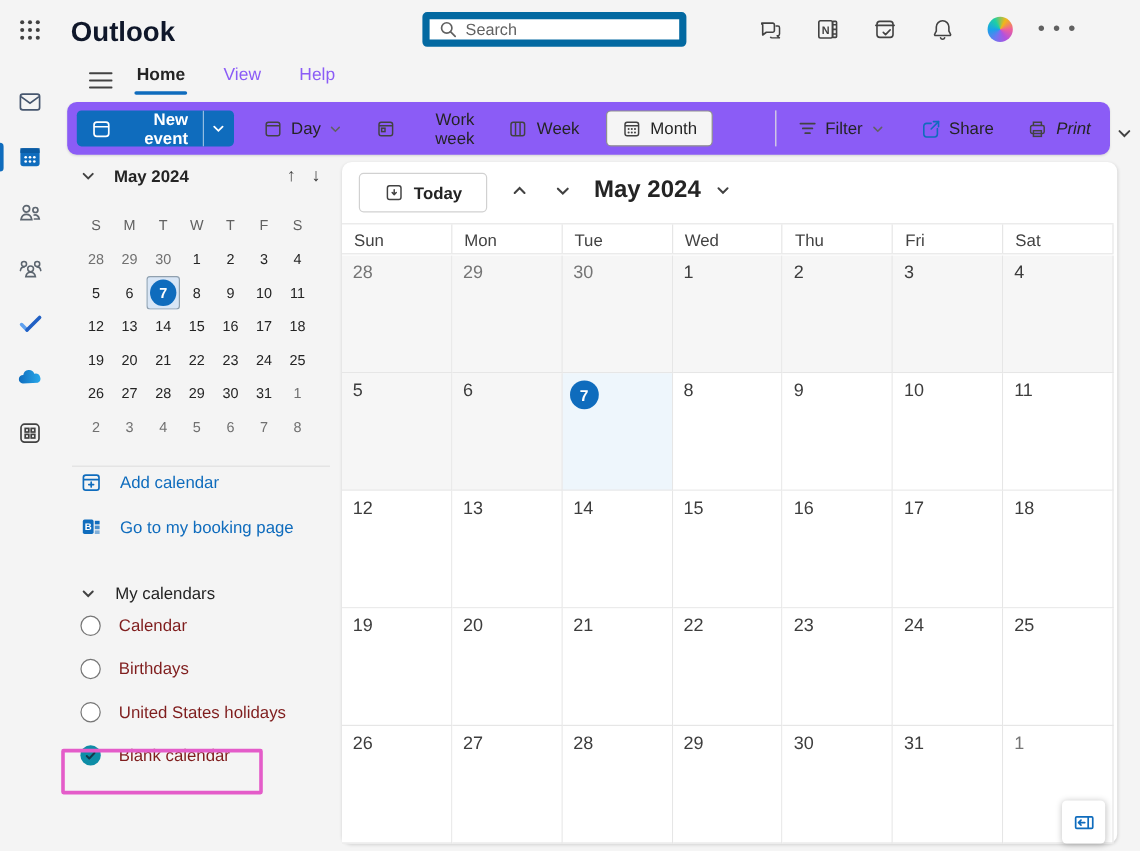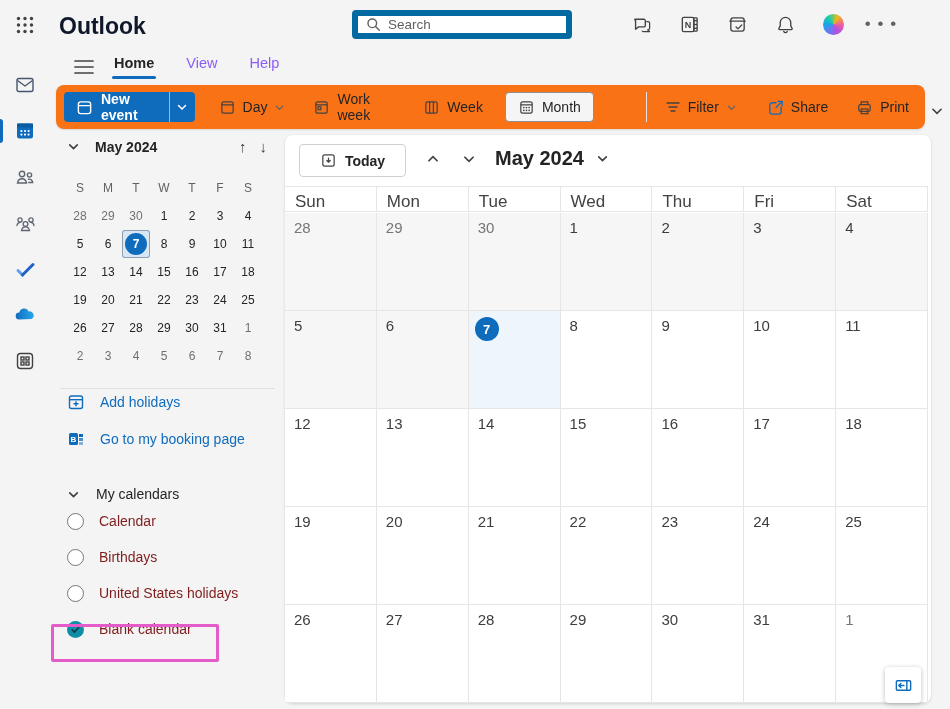--- a/index.html
+++ b/index.html
@@ -27,22 +27,22 @@
   .rail-item.sel::before { content:""; position:absolute; left:0; top:11px; width:3px; height:24px; background:#0f6cbd; border-radius:0 3px 3px 0; }
 
   
   .hamburger { position:absolute; left:70px; top:55px; width:28px; height:24px; display:flex; align-items:center; justify-content:center; color:#424242; cursor:pointer;}
   .tabs { position:absolute; left:114px; top:55px; display:flex; gap:32px;justify-content:flex-end; }
   .tab { font-size:14.5px; color:#8b5cf6; padding-bottom:8px; position:relative; cursor:pointer;}
   .tab.active { font-weight:700; color:#242424; }
   .tab.active::after { content:""; position:absolute; left:-2px; right:-2px; bottom:0; height:3px; border-radius:2px; background:#0f6cbd; }
 
   
-  .toolbar { position:absolute; left:56px; top:85px; width:869px; height:44px; background:#f97316; border-radius:8px;
-    box-shadow:0 1px 2px rgba(0,0,0,.12); display:flex; align-items:center; padding:0 8px; }
+  .toolbar { position:absolute; left:56px; top:85px; width:869px; height:44px; background:#8b5cf6; border-radius:8px;
+    box-shadow:0 1px 2px rgba(0,0,0,.12); display:flex; align-items:center; padding:0 8px;text-align:right; }
   .btn-new { display:flex; align-items:center; height:30px; background:#0f6cbd; border-radius:4px; color:#fff; overflow:hidden; cursor:pointer;}
   .btn-new .main { display:flex; align-items:center; gap:8px; padding:0 12px 0 12px; font-size:14px; font-weight:600; height:100%; }
   .btn-new .split { width:30px; height:100%; display:flex; align-items:center; justify-content:center; border-left:1px solid rgba(255,255,255,.55); }
   .viewbtn { display:flex; align-items:center; gap:7px; font-size:14px; color:#242424; height:30px; padding:0 8px; border-radius:4px; cursor:pointer; }
   .viewbtn .vicon { color:#424242; display:flex; }
   .viewbtn.boxed { background:#f5f5f5; border:1px solid #8f8f8f; padding:0 12px; }
   .tb-divider { width:1px; height:30px; background:#e0e0e0; }
   .chev { color:#616161; display:flex; }
   .collapse-chev { position:absolute; left:930px; top:104px; color:#424242; cursor:pointer;}
 
@@ -73,21 +73,21 @@
   .maincard { position:absolute; left:285px; top:135px; width:646px; height:568px; background:#fff; border-radius:8px;
     box-shadow:0 1px 3px rgba(0,0,0,.14); }
   .mc-toolbar { position:absolute; left:0; top:0; width:100%; height:51px; display:flex; align-items:center; }
   .btn-today { position:absolute; left:14px; top:9px; height:33px; width:107px; border:1px solid #d1d1d1; border-radius:4px;
     background:#fff; display:flex; align-items:center; justify-content:center; gap:8px; font-size:14px; font-weight:600; color:#242424; cursor:pointer;}
   .nav-chevs { position:absolute; left:141px; top:17px; display:flex; gap:22px; color:#424242; }
   .nav-chevs span{cursor:pointer; display:flex;}
   .main-title { position:absolute; left:210px; top:12px; font-size:20px; font-weight:700; color:#242424; display:flex; align-items:center; gap:12px; cursor:pointer;}
   #month-dayrow { position:absolute; left:0; top:51px; width:643px; height:26px; display:grid; grid-template-columns:repeat(7,1fr);
     border-top:1px solid #e6e6e6; border-bottom:1px solid #e6e6e6; }
-  .dow { border-right:1px solid #e6e6e6; padding:5px 0 0 10px; font-size:17px; color:#424242; }
+  .dow { border-right:1px solid #e6e6e6; padding:5px 0 0 10px; font-size:14px; color:#424242; }
   #month-grid { position:absolute; left:0; top:78px; width:643px; height:490px; display:grid; grid-template-columns:repeat(7,1fr); grid-template-rows:repeat(5,1fr); }
   .cell { border-right:1px solid #e6e6e6; border-bottom:1px solid #e6e6e6; padding:6px 0 0 9px; cursor:pointer; background:#fff;}
   .cell.past { background:#f6f6f6; }
   .cell.today { background:#eef6fc; }
   .dnum { font-size:15px; color:#3d3d3d; }
   .cell.muted .dnum { color:#757575; }
   .tnum { display:inline-flex; width:24px; height:24px; margin-left:-3px; border-radius:50%; background:#0f6cbd; color:#fff;
     align-items:center; justify-content:center; font-weight:700; font-size:13px; }
   .expand-btn { position:absolute; right:10px; bottom:0px; width:36px; height:36px; background:#fff; border-radius:4px;
     box-shadow:0 1px 5px rgba(0,0,0,.25); display:flex; align-items:center; justify-content:center; color:#0f6cbd; cursor:pointer;}
@@ -336,21 +336,21 @@
     <span class="vicon" style="color:#0f6cbd;">
       <svg width="17" height="17" viewBox="0 0 18 18" fill="none" stroke="currentColor" stroke-width="1.4" stroke-linecap="round" stroke-linejoin="round">
         <path d="M15 8.5v5A2.5 2.5 0 0 1 12.5 16h-7A2.5 2.5 0 0 1 3 13.5v-7A2.5 2.5 0 0 1 5.5 4h4"></path>
         <path d="M11.5 2.5H16V7"></path>
           <path d="M16 2.5L9.5 9"></path>
         </svg>
       </span>
     <span>Share</span>
   </div>
 
-  <div class="viewbtn" style="margin-left:12px;">
+  <div class="viewbtn" style="margin-left:12px;font-style:italic;">
     <span class="vicon">
       <svg width="17" height="17" viewBox="0 0 18 18" fill="none" stroke="currentColor" stroke-width="1.3">
         <path d="M5.5 6V3h7v3"></path>
           <rect x="3" y="6" width="12" height="7" rx="1.5"></rect>
           <rect x="5.5" y="10.5" width="7" height="5"></rect>
         </svg>
       </span>
     <span>Print</span>
   </div>
 </div>
@@ -431,21 +431,21 @@
   <div class="sb-divider"></div>
 
   <div class="sb-link" style="top:263px;">
     <span class="licon">
       <svg width="18" height="18" viewBox="0 0 18 18" fill="none" stroke="currentColor" stroke-width="1.4">
           <rect x="2.5" y="3" width="13" height="12.5" rx="2"></rect>
           <path d="M2.5 6.7h13"></path>
           <path d="M9 8.8v4M7 10.8h4" stroke-linecap="round"></path>
         </svg>
       </span>
-    <span>Add holidays</span>
+    <span>Add calendar</span>
   </div>
 
   <div class="sb-link" style="top:300px;">
     <span class="licon">
       <svg width="18" height="18" viewBox="0 0 18 18">
           <rect x="2" y="3" width="9" height="12" rx="1.5" fill="#0f6cbd"></rect>
         <g fill="#0f6cbd">
             <rect x="12" y="4" width="4" height="3"></rect>
             <rect x="12" y="8" width="4" height="3" opacity=".75"></rect>
             <rect x="12" y="12" width="4" height="3" opacity=".5"></rect>

